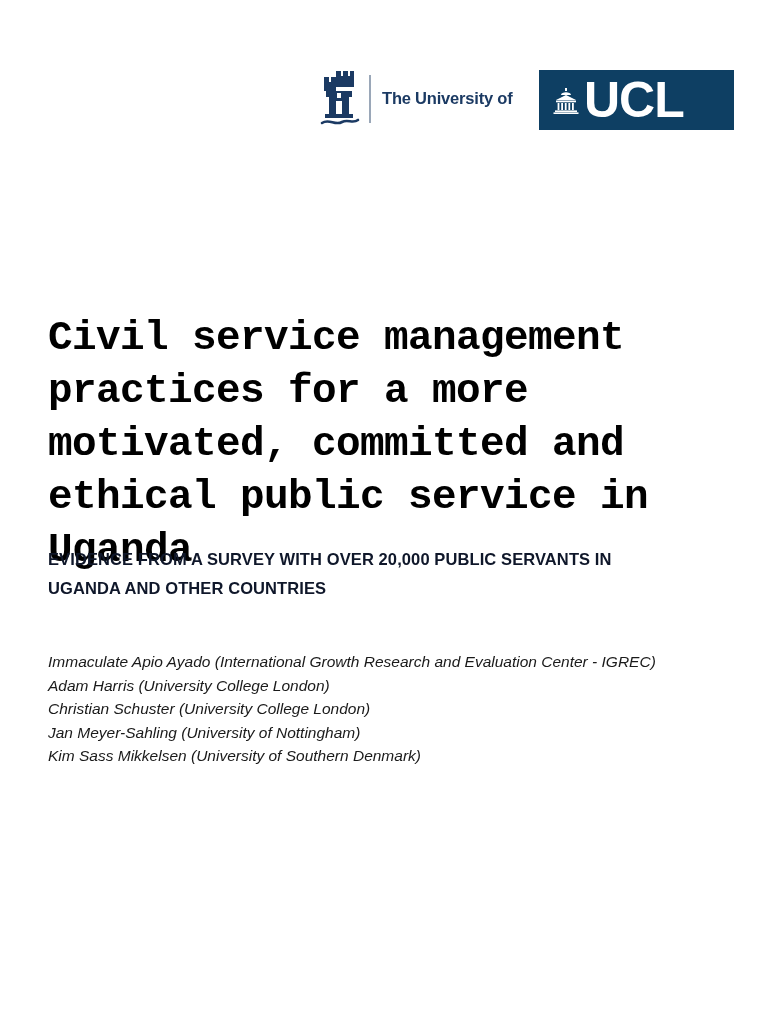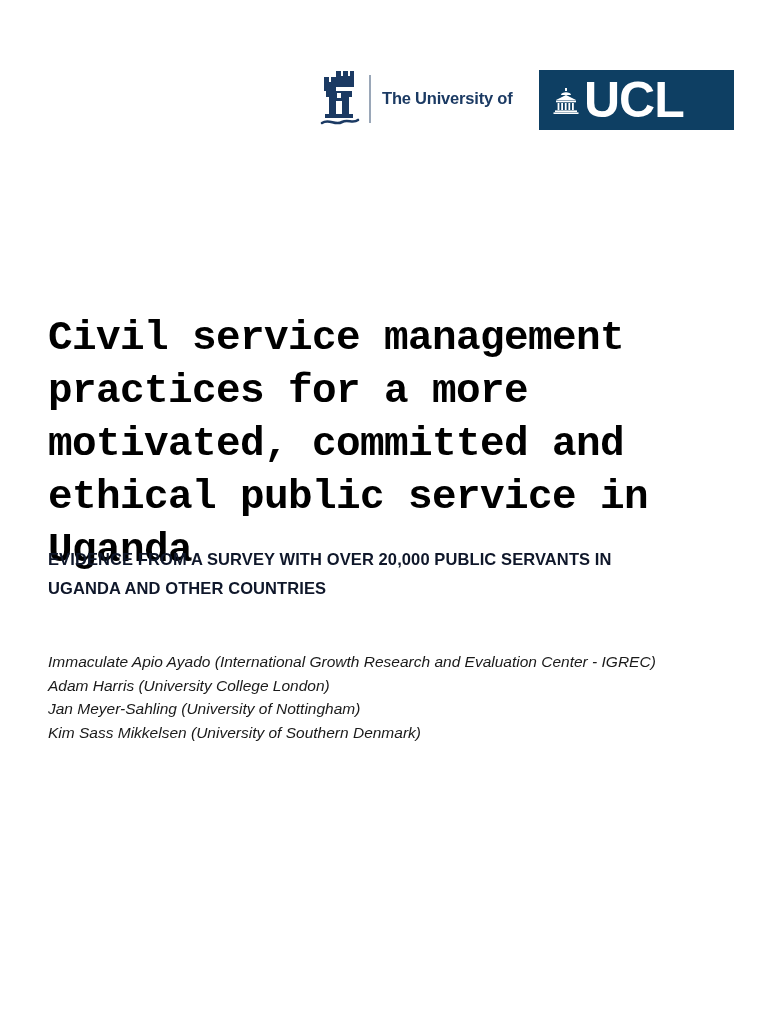--- a/index.html
+++ b/index.html
@@ -230,17 +230,18 @@
 
   <div class="title-block">
     <h1 class="doc-title">Civil service management practices for a more motivated, committed and ethical public service in Uganda</h1>
   </div>
 
   <p class="doc-subtitle">EVIDENCE FROM A SURVEY WITH OVER 20,000 PUBLIC SERVANTS IN UGANDA AND OTHER COUNTRIES</p>
 
   <div class="authors">
     <div class="author-line">Immaculate Apio Ayado (International Growth Research and Evaluation Center - IGREC)</div>
     <div class="author-line">Adam Harris (University College London)</div>
+    <div class="author-line">Christian Schuster (University College London)</div>
     <div class="author-line">Jan Meyer-Sahling (University of Nottingham)</div>
     <div class="author-line">Kim Sass Mikkelsen (University of Southern Denmark)</div>
   </div>
 
 </div>
 
 </body></html>

